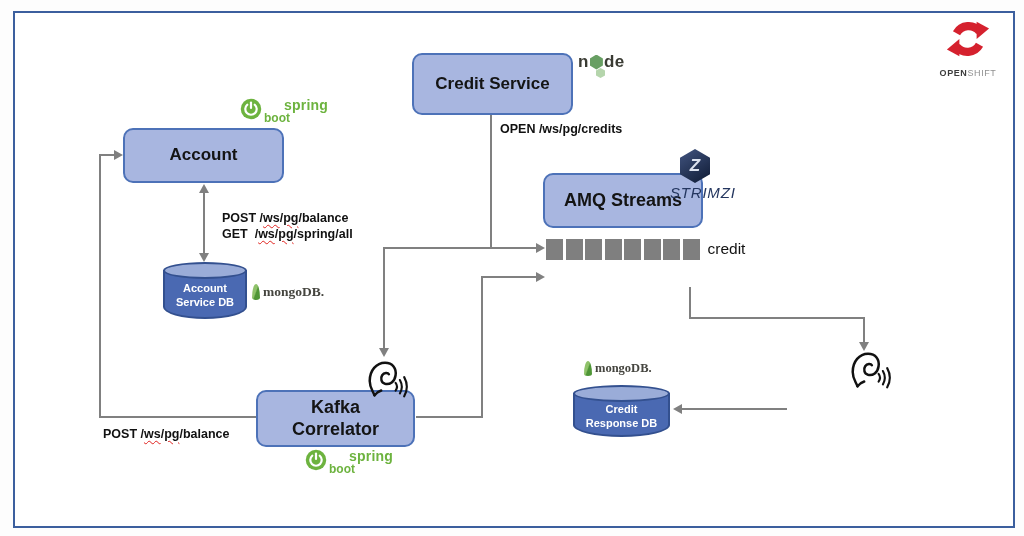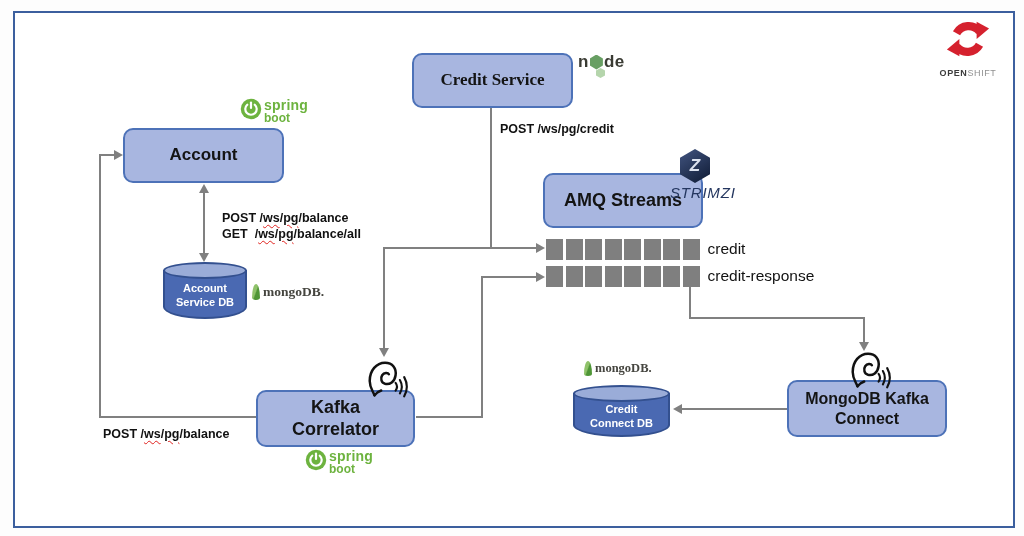--- a/index.html
+++ b/index.html
@@ -38,21 +38,21 @@
 
   
   .api-label { position:absolute; font-size:12.5px; font-weight:bold; color:#111;
                white-space:pre; z-index:2; line-height:1.25; }
   .wavy { text-decoration:underline; text-decoration-style:wavy; text-decoration-color:#e0231f;
           text-decoration-thickness:1px; text-underline-offset:2px;text-align:right; }
 
   
   .springboot { position:absolute; display:flex; align-items:flex-start; z-index:4; }
   .sb-text { margin-left:2px; color:#6db33f; line-height:1; }
-  .sb-spring { display:block; font-size:14px; font-weight:bold; letter-spacing:0.2px; }
+  .sb-spring { display:block; font-size:14px; font-weight:bold; letter-spacing:0.2px;margin-left:20px; }
   .sb-boot { display:block; font-size:12px; font-weight:bold; margin-top:0px; }
 
   
   .nodelogo { position:absolute; z-index:4; width:60px; height:30px; }
   .nodelogo .row { display:flex; align-items:center; font-weight:bold; font-size:17px; color:#3a3b33; letter-spacing:0.5px; }
   .hex { clip-path:polygon(50% 0, 100% 26%, 100% 74%, 50% 100%, 0 74%, 0 26%); }
   .node-o { width:13px; height:15px; background:#689f63; margin:0 1px; }
   .node-js { position:absolute; left:18px; top:16px; width:9px; height:10px; background:#b5d5ac; }
 
   
@@ -107,90 +107,73 @@
 
   <div class="hline" style="left:100px; top:416px; width:156px;"></div>
   <div class="vline" style="left:99px; top:154px; height:264px;"></div>
   <div class="hline" style="left:100px; top:154px; width:15px;"></div>
   <div class="arr arr-right" style="left:114px; top:150px;"></div>
 
   <div class="vline" style="left:203px; top:188px; height:68px;"></div>
   <div class="arr arr-up" style="left:199px; top:184px;"></div>
   <div class="arr arr-down" style="left:199px; top:253px;"></div>
 
-  <div class="node-box" style="left:412px; top:53px; width:161px; height:55px; font-size:17px;font-family:Liberation Serif, serif;">
+  <div class="node-box" style="left:412px; top:53px; width:161px; height:62px; font-size:17px;">
     <span>Credit Service</span>
   </div>
 
   <div class="node-box" style="left:123px; top:128px; width:161px; height:55px; font-size:17px;">
     <span>Account</span>
   </div>
 
   <div class="node-box" style="left:543px; top:173px; width:160px; height:55px; font-size:18px;">
     <span>AMQ Streams</span>
   </div>
 
   <div class="node-box" style="left:256px; top:390px; width:159px; height:57px; font-size:18px;">
     <span>Kafka</span>
     <span>Correlator</span>
   </div>
 
-  <div class="node-box" style="left:787px; top:380px; width:160px; height:57px; font-size:16px;">
-    <span>MongoDB Kafka</span>
-    <span>Connect</span>
-  </div>
 
   <div class="cylinder" style="left:163px; top:262px; width:84px; height:57px;">
     <div class="cyl-body"></div>
     <div class="cyl-top"></div>
     <div class="cyl-label">
       <span style="display:block">Account</span>
       <span style="display:block">Service DB</span>
     </div>
   </div>
 
   <div class="cylinder" style="left:573px; top:385px; width:97px; height:52px;">
     <div class="cyl-body"></div>
     <div class="cyl-top"></div>
     <div class="cyl-label" style="top:17px;">
       <span style="display:block">Credit</span>
-      <span style="display:block">Connect DB</span>
+      <span style="display:block">Response DB</span>
     </div>
   </div>
 
   <div class="topic-row" style="left:546px; top:239px;">
     <div class="partitions">
         <div class="partition-square"></div>
         <div class="partition-square"></div>
         <div class="partition-square"></div>
         <div class="partition-square"></div>
         <div class="partition-square"></div>
         <div class="partition-square"></div>
         <div class="partition-square"></div>
         <div class="partition-square"></div>
       </div>
     <div class="topic-label">credit</div>
   </div>
-  <div class="topic-row" style="left:546px; top:266px;">
-    <div class="partitions">
-        <div class="partition-square"></div>
-        <div class="partition-square"></div>
-        <div class="partition-square"></div>
-        <div class="partition-square"></div>
-        <div class="partition-square"></div>
-        <div class="partition-square"></div>
-        <div class="partition-square"></div>
-        <div class="partition-square"></div>
-      </div>
-    <div class="topic-label">credit-response</div>
-  </div>
-
-  <div class="api-label" style="left:500px; top:122px;">POST /ws/pg/credit</div>
+
+  <div class="api-label" style="left:500px; top:122px;">OPEN /ws/pg/credits</div>
   <div class="api-label" style="left:222px; top:211px;"><span>POST /</span><span class="wavy">ws</span><span>/</span><span class="wavy">pg</span><span>/balance</span></div>
-  <div class="api-label" style="left:222px; top:227px;"><span>GET  /</span><span class="wavy">ws</span><span>/</span><span class="wavy">pg</span><span>/balance/all</span></div>
+  <div class="api-label" style="left:222px; top:227px;"><span>GET  /</span><span class="wavy">ws</span><span>/</span><span class="wavy">pg</span><span>/spring/all</span></div>
   <div class="api-label" style="left:103px; top:427px;"><span>POST /</span><span class="wavy">ws</span><span>/</span><span class="wavy">pg</span><span>/balance</span></div>
 
   <div class="springboot" style="left:240px; top:98px;">
     <svg width="22" height="22" viewBox="0 0 20 20">
       <circle cx="10" cy="10" r="9.3" fill="#6db33f"></circle>
       <path d="M10 4.2 L10 9" stroke="#fff" stroke-width="2" stroke-linecap="round"></path>
       <path d="M6.6 6.1 A5.2 5.2 0 1 0 13.4 6.1" stroke="#fff" stroke-width="2" fill="none" stroke-linecap="round"></path>
     </svg>
     <div class="sb-text">
       <span class="sb-spring">spring</span>

